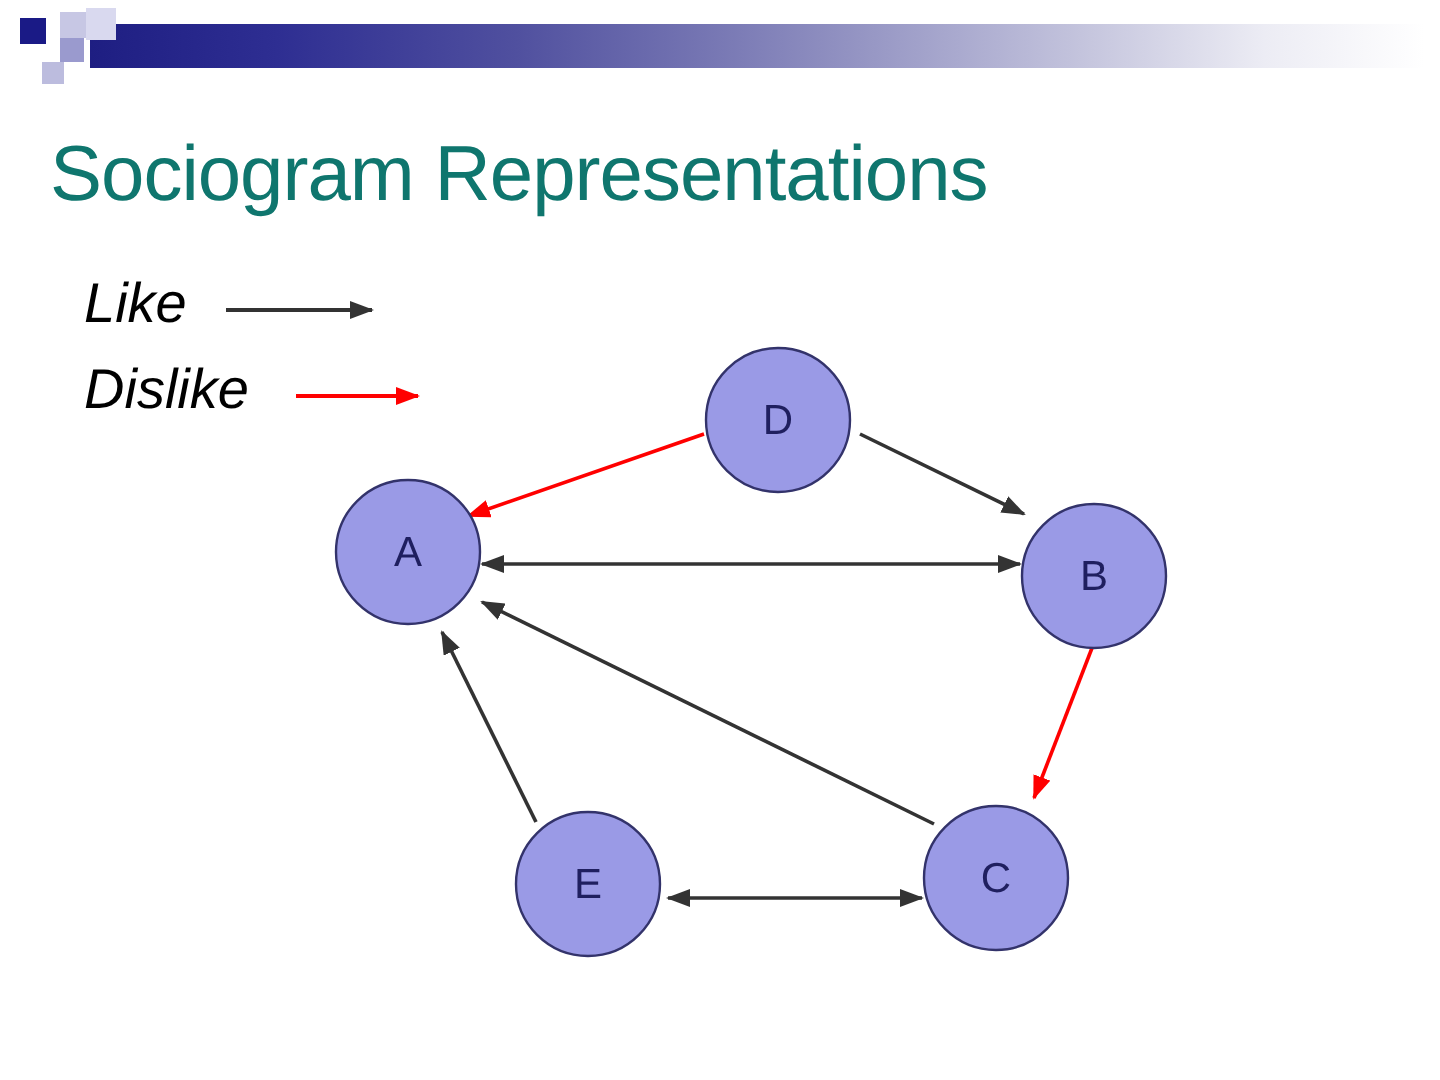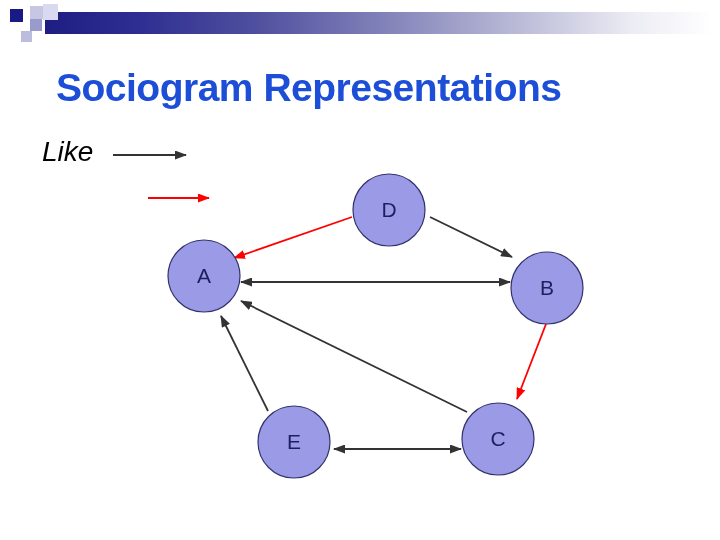--- a/index.html
+++ b/index.html
@@ -10,22 +10,22 @@
   .deco-bar{position:absolute;left:45px;top:12px;width:667px;height:22px;
     background:linear-gradient(90deg,#1e1e82 0%,#2e2e92 14%,#50509f 32%,
       #8d8dbf 55%,#c6c6de 75%,#ececf4 88%,#ffffff 100%);}
   .sq{position:absolute;}
   .sq-navy{left:10px;top:9px;width:13px;height:13px;background:#1a1a86;}
   .sq-pale{left:30px;top:6px;width:13px;height:13px;background:#c7c7e4;}
   .sq-big{left:43px;top:4px;width:15px;height:16px;background:#d9d9ef;}
   .sq-med{left:30px;top:19px;width:12px;height:12px;background:#9a9ace;}
   .sq-low{left:21px;top:31px;width:11px;height:11px;background:#bcbcde;}
 
-  .title{position:absolute;left:56px;top:66px;font-size:39px;line-height:1.15;
-    color:#1d4ed8;letter-spacing:-0.5px;white-space:nowrap;font-weight:bold;}
+  .title{position:absolute;left:25px;top:66px;font-size:39px;line-height:1.15;
+    color:#0f766e;letter-spacing:-0.5px;white-space:nowrap;}
 
   .legend-label{position:absolute;font-size:28px;color:#000000;white-space:nowrap;font-style:italic;}
   .legend-like{left:42px;top:136px;}
   .legend-dislike{left:42px;top:179px;}
 
   svg.sociogram{position:absolute;left:0;top:0;width:720px;height:540px;}
 </style>
 </head>
 <body>
 
@@ -36,20 +36,21 @@
     <div class="sq sq-navy"></div>
     <div class="sq sq-pale"></div>
     <div class="sq sq-big"></div>
     <div class="sq sq-med"></div>
     <div class="sq sq-low"></div>
   </div>
 
   <div class="title">Sociogram Representations</div>
 
   <div class="legend-label legend-like">Like</div>
+  <div class="legend-label legend-dislike">Dislike</div>
 
   <svg class="sociogram" viewBox="0 0 720 540" xmlns="http://www.w3.org/2000/svg">
       <defs>
         <marker id="arw0" viewBox="0 0 12 9" refX="11" refY="4.5" markerWidth="12" markerHeight="9" markerUnits="userSpaceOnUse" orient="auto-start-reverse">
           <path d="M0,0 L12,4.5 L0,9 Z" fill="#333333"></path>
         </marker>
         <marker id="arw1" viewBox="0 0 12 9" refX="11" refY="4.5" markerWidth="12" markerHeight="9" markerUnits="userSpaceOnUse" orient="auto-start-reverse">
           <path d="M0,0 L12,4.5 L0,9 Z" fill="#ff0000"></path>
         </marker>
       </defs>

